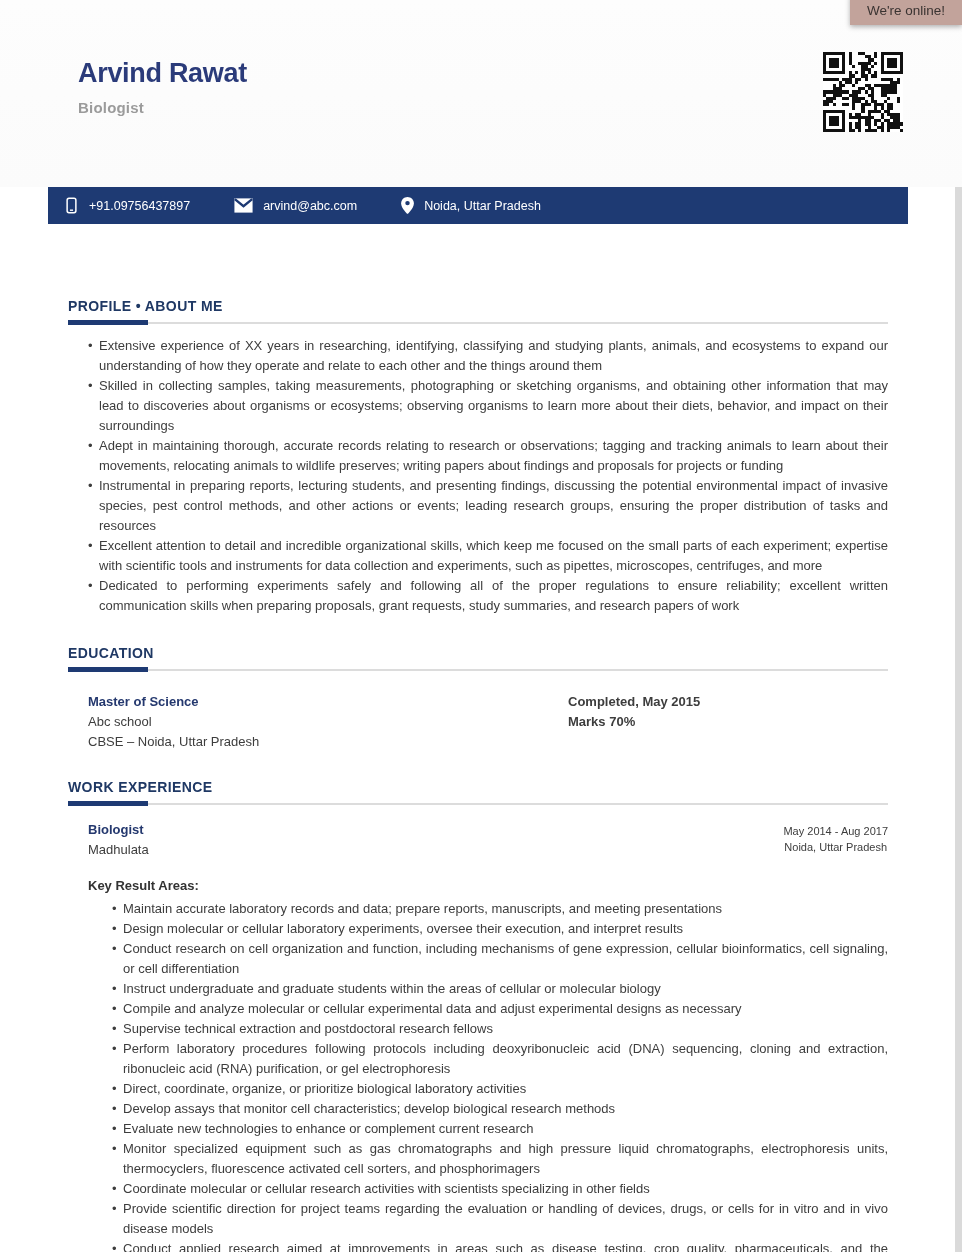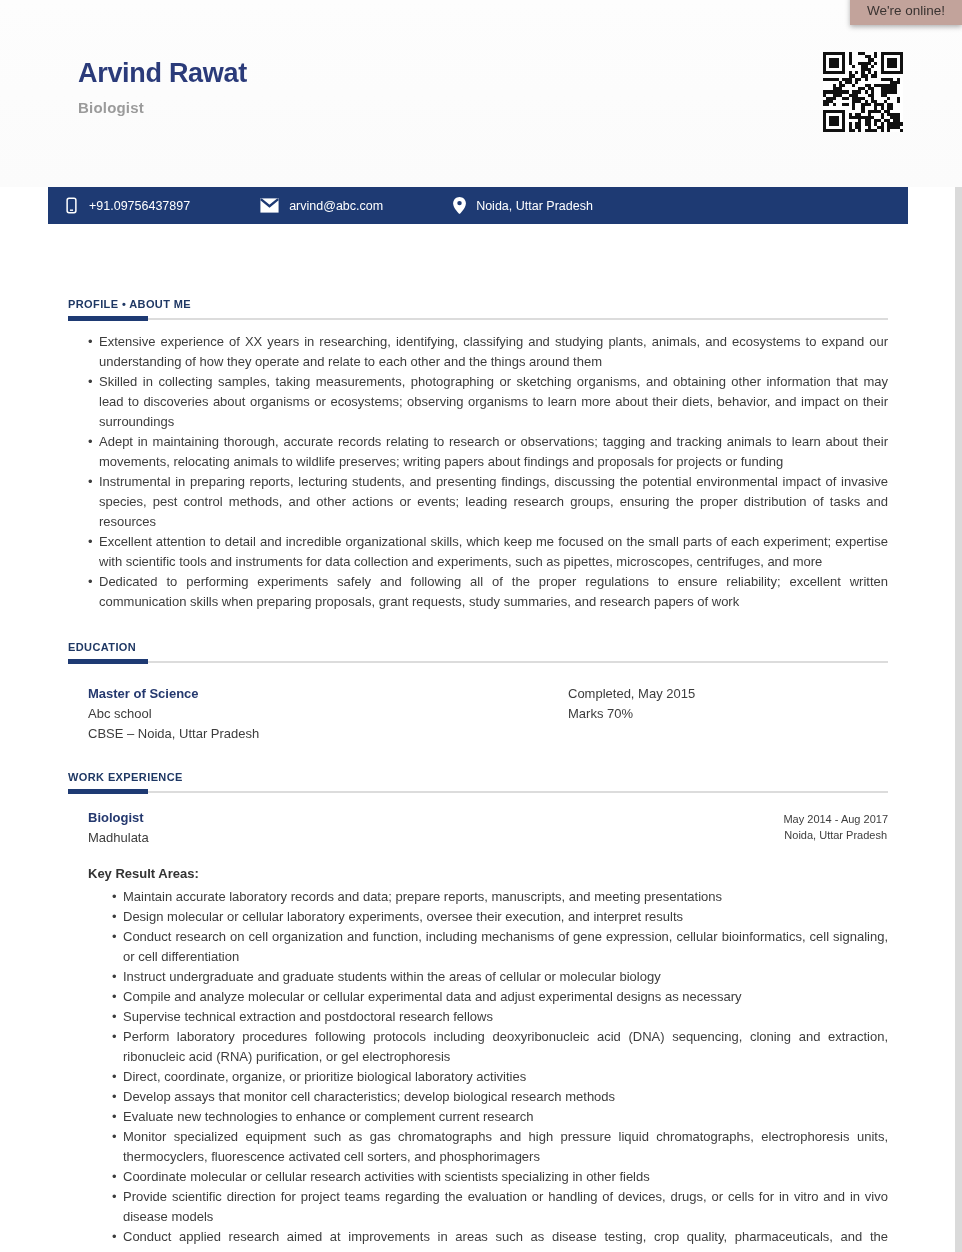--- a/index.html
+++ b/index.html
@@ -39,47 +39,47 @@
   .person-title{
     position:absolute;left:78px;top:99px;
     font-size:15px;font-weight:bold;color:var(--muted);letter-spacing:.2px;
   }
   .qr{position:absolute;top:52px;right:59px;width:80px;height:80px;background:#fff;}
 
   
   .contact-bar{
     margin-left:48px;width:860px;height:37px;background:var(--navy);
     display:flex;align-items:center;color:#fff;font-size:12.5px;
-    padding-left:16px;gap:70px;
+    padding-left:16px;gap:44px;
   }
   .contact-item{display:flex;align-items:center;gap:10px;white-space:nowrap;}
   .contact-item svg{display:block;}
 
   
   .main{margin:0 74px 0 68px;width:820px;}
   .section-title{
-    font-size:11px;font-weight:bold;color:#1f3864;letter-spacing:.4px;
+    font-size:14px;font-weight:bold;color:#1f3864;letter-spacing:.4px;
   }
   .rule{position:relative;height:5px;margin-top:6px;}
   .rule::before{content:"";position:absolute;left:0;right:0;top:2px;height:2px;background:var(--rule-gray);}
   .rule::after{content:"";position:absolute;left:0;top:0;width:80px;height:5px;background:var(--navy);}
 
   .section-profile{margin-top:74px;}
   .bullets{list-style:none;margin-top:11px;}
   .bullets li{
     position:relative;padding-left:11px;font-size:13px;line-height:20px;
     text-align:justify;color:var(--body-text);
   }
   .bullets li::before{content:"•";position:absolute;left:0;top:0;}
   .profile-bullets{padding-left:20px;}
 
   .section-education{margin-top:29px;}
   .edu-row{display:flex;padding-left:20px;margin-top:20px;}
   .edu-left{width:480px;}
-  .edu-right{flex:1;}
+  .edu-right{flex:1;font-weight:bold;}
   .degree{font-size:13px;font-weight:bold;color:var(--navy-text);line-height:20px;}
   .edu-line{font-size:13px;line-height:20px;color:var(--body-text);}
 
   .section-work{margin-top:27px;}
   .work-head{display:flex;justify-content:space-between;padding-left:20px;margin-top:14px;}
   .role{font-size:13px;font-weight:bold;color:var(--navy-text);line-height:20px;}
   .company{font-size:13px;line-height:20px;}
   .work-meta{text-align:center;font-size:11px;line-height:16px;color:#3d3d3d;padding-top:3px;}
   .key-label{font-size:13px;font-weight:bold;color:#333;margin-top:18px;padding-left:20px;}
   .work-bullets{padding-left:44px;margin-top:6px;}

